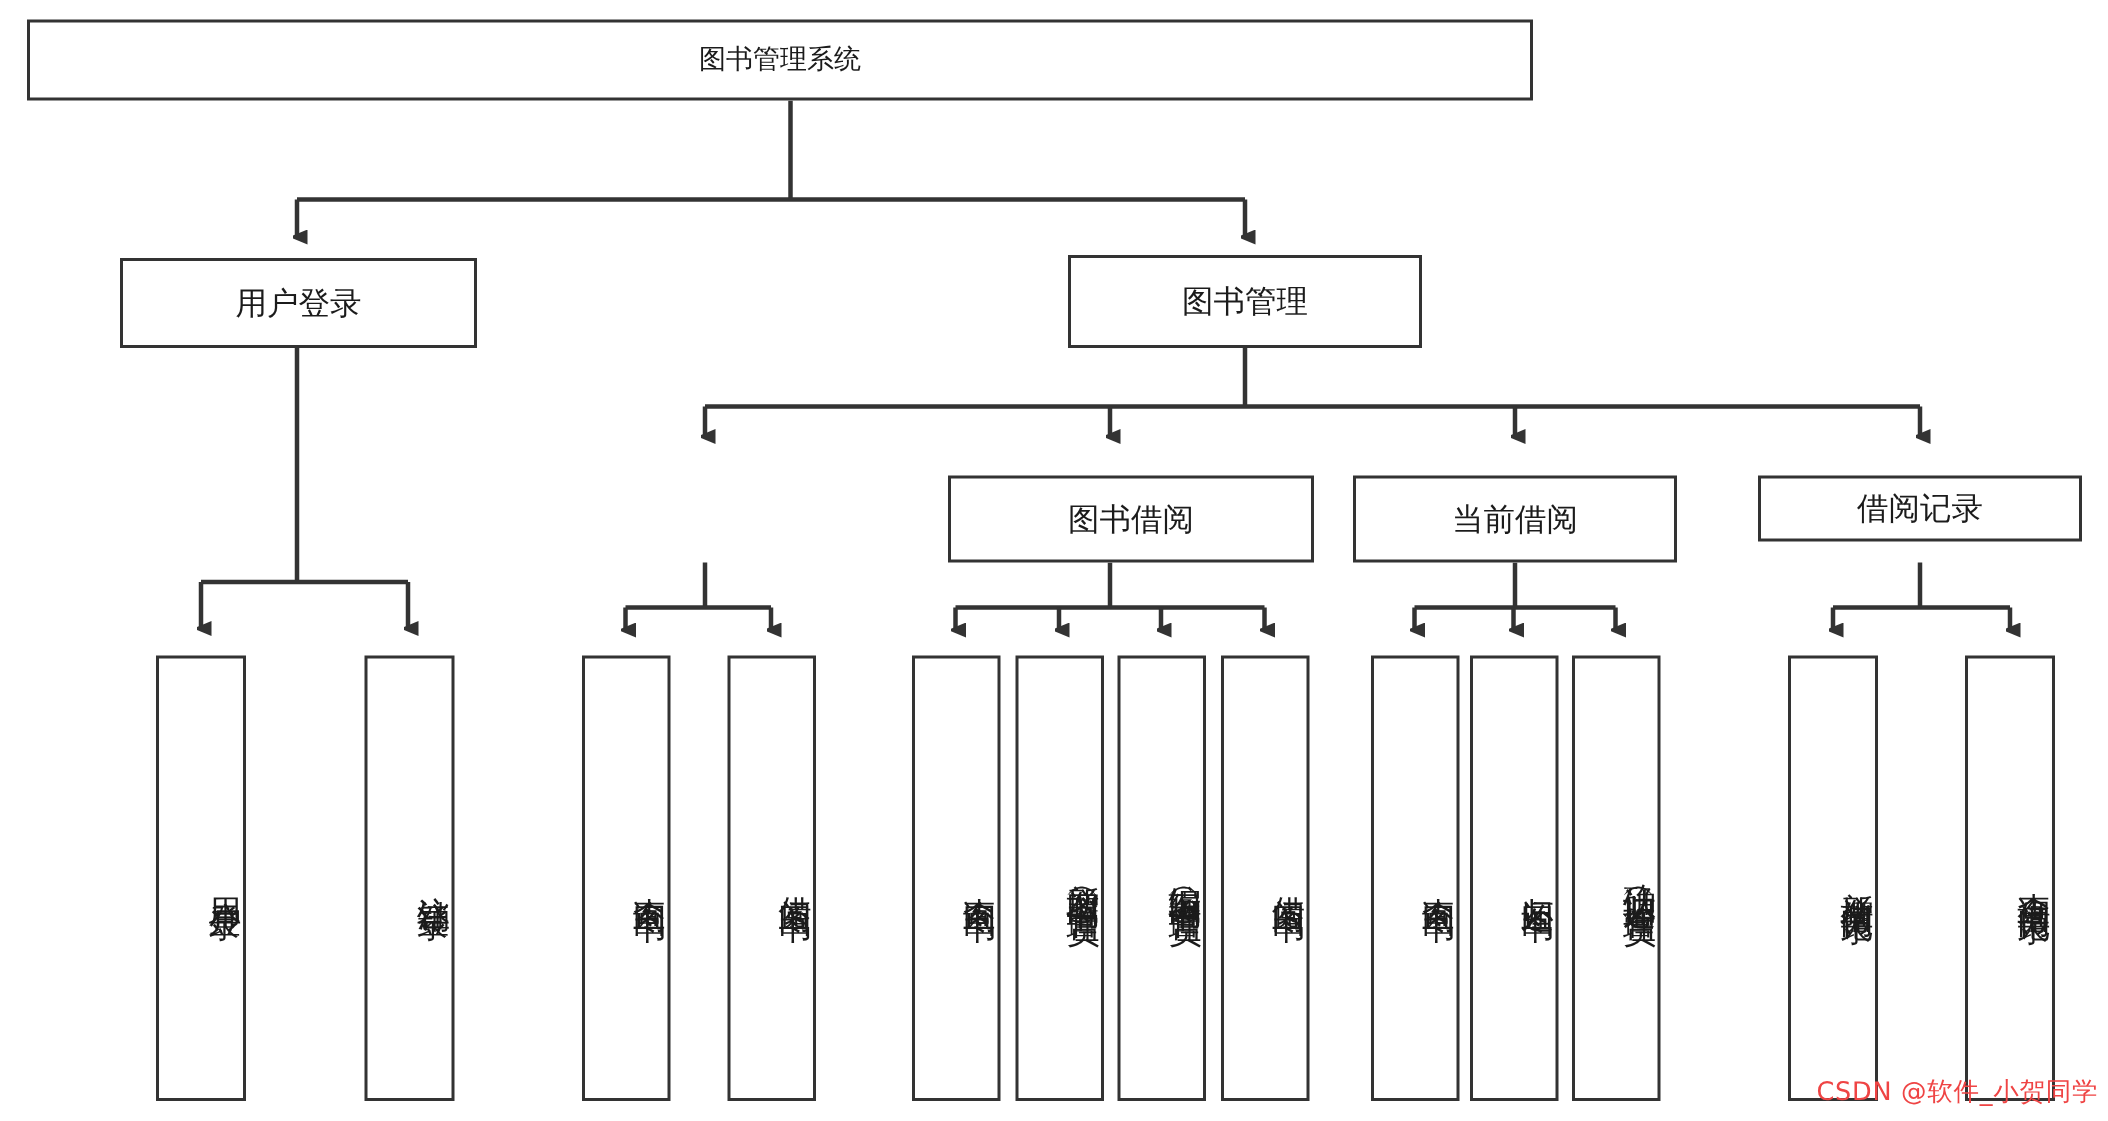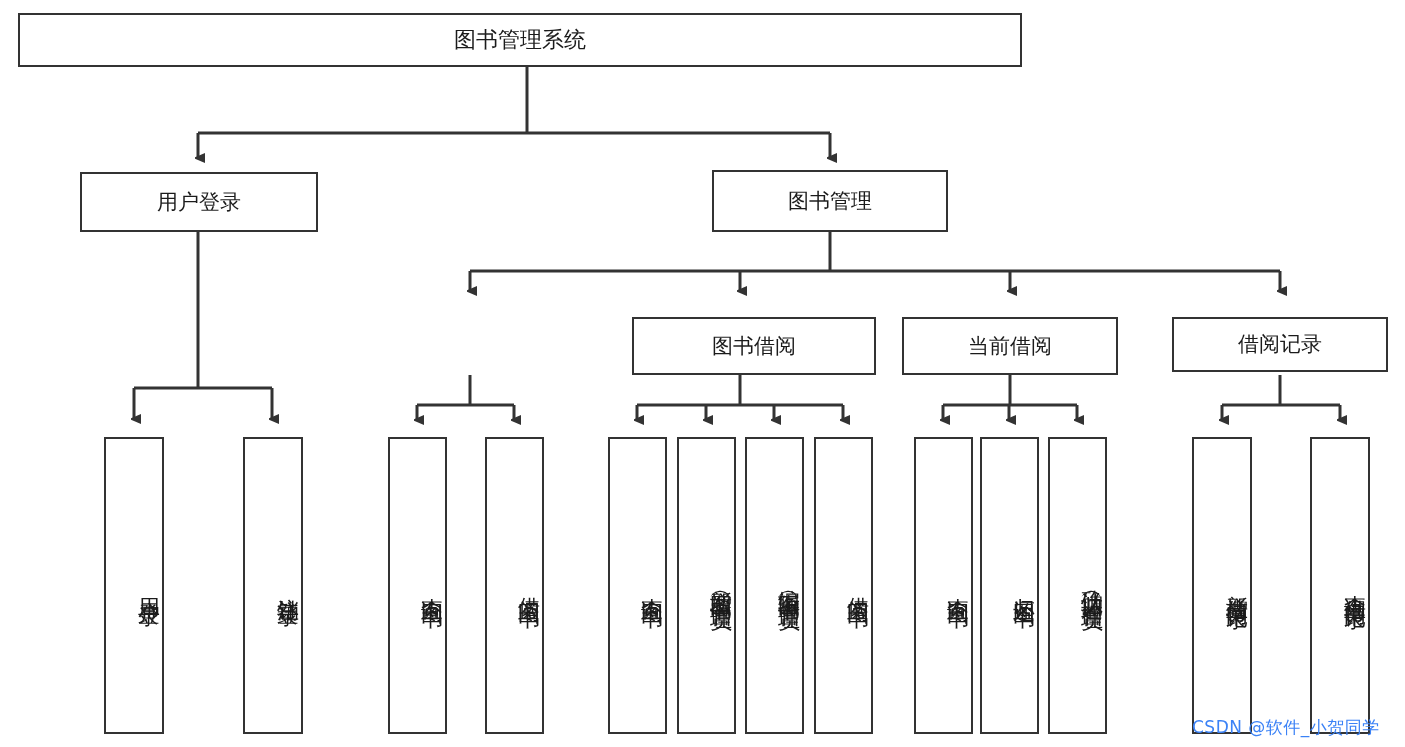--- a/index.html
+++ b/index.html
@@ -35,43 +35,44 @@
     align-items: center;
     justify-content: center;
     color: #1b1b1b;
     line-height: 1.18;
     text-align: center;
   }
   .node.h {
     font-size: 21px;
   }
   .node.root {
-    font-size: 22px;
+    font-size: 18px;
   }
   .node.v {
     writing-mode: vertical-rl;
     text-orientation: upright;
     font-size: 22px;
     letter-spacing: 3px;
     padding: 8px 0;
     align-items: flex-start;
     justify-content: center;
   }
   .node.v .vtxt {
     writing-mode: vertical-rl;
     text-orientation: upright;
     display: block;
   }
   .watermark {
     position: absolute;
-    color: #3b82f6;
+    color: #ef4444;
     font-size: 17px;
     letter-spacing: 0.5px;
     white-space: nowrap;
     user-select: none;
+    padding-left: 19px;
   }
 </style>
 </head>
 <body>
 
 <div id="canvas">
 
   <svg id="edges" viewBox="0 0 1405 747">
     <defs>
       <marker id="arrow" markerWidth="10" markerHeight="10" refX="5" refY="7" orient="auto" markerUnits="userSpaceOnUse">
@@ -132,21 +133,21 @@
   <div class="node h" style="left:712px; top:170px; width:236px; height:62px;">
     <span>图书管理</span>
   </div>
 
   <div class="node h" style="left:632px; top:317px; width:244px; height:58px;">
     <span>图书借阅</span>
   </div>
   <div class="node h" style="left:902px; top:317px; width:216px; height:58px;font-family:Liberation Serif, serif;">
     <span>当前借阅</span>
   </div>
-  <div class="node h" style="left:1172px; top:317px; width:216px; height:55px;">
+  <div class="node h" style="left:1172px; top:317px; width:216px; height:44px;">
     <span>借阅记录</span>
   </div>
 
   <div class="node v" style="left:104px; top:437px; width:60px; height:297px;">
     <span class="vtxt">用户登录</span>
   </div>
   <div class="node v" style="left:243px; top:437px; width:60px; height:297px;">
     <span class="vtxt">注销登录</span>
   </div>
 

